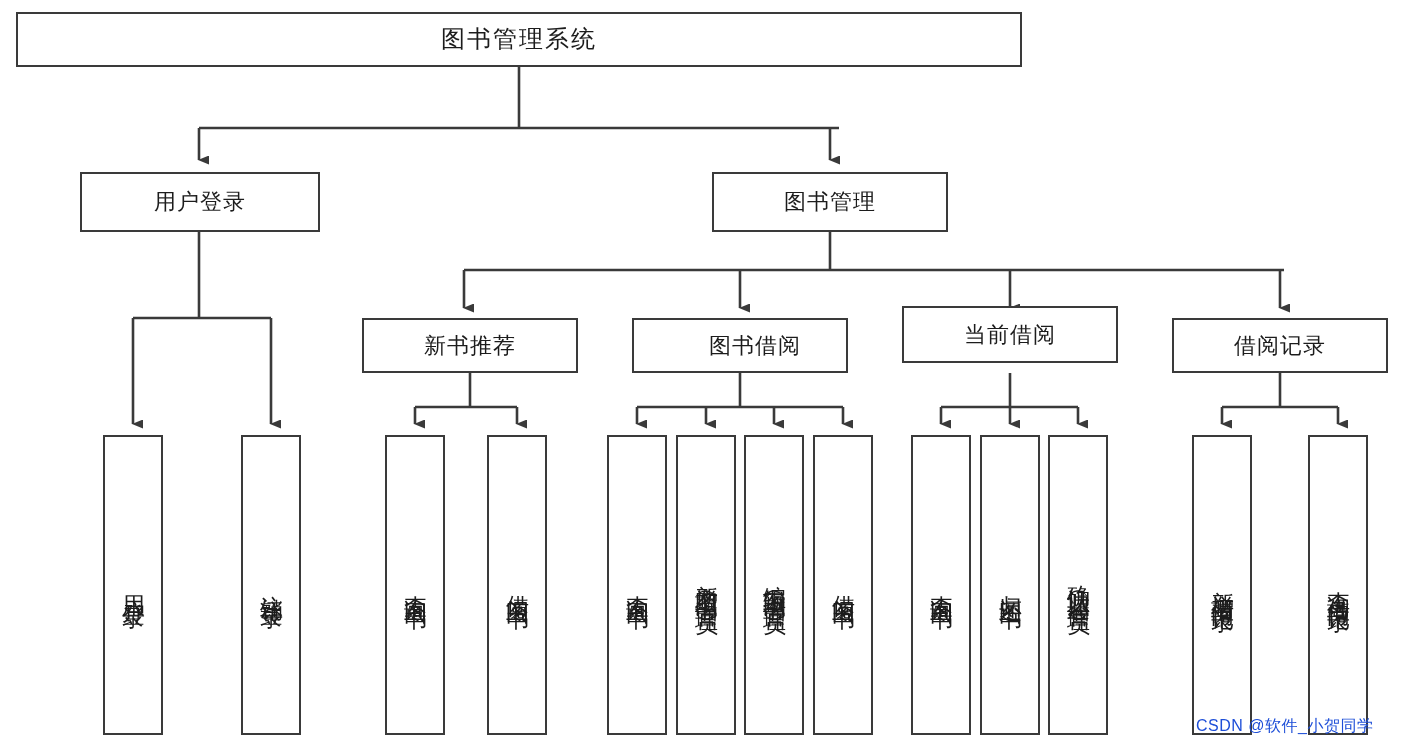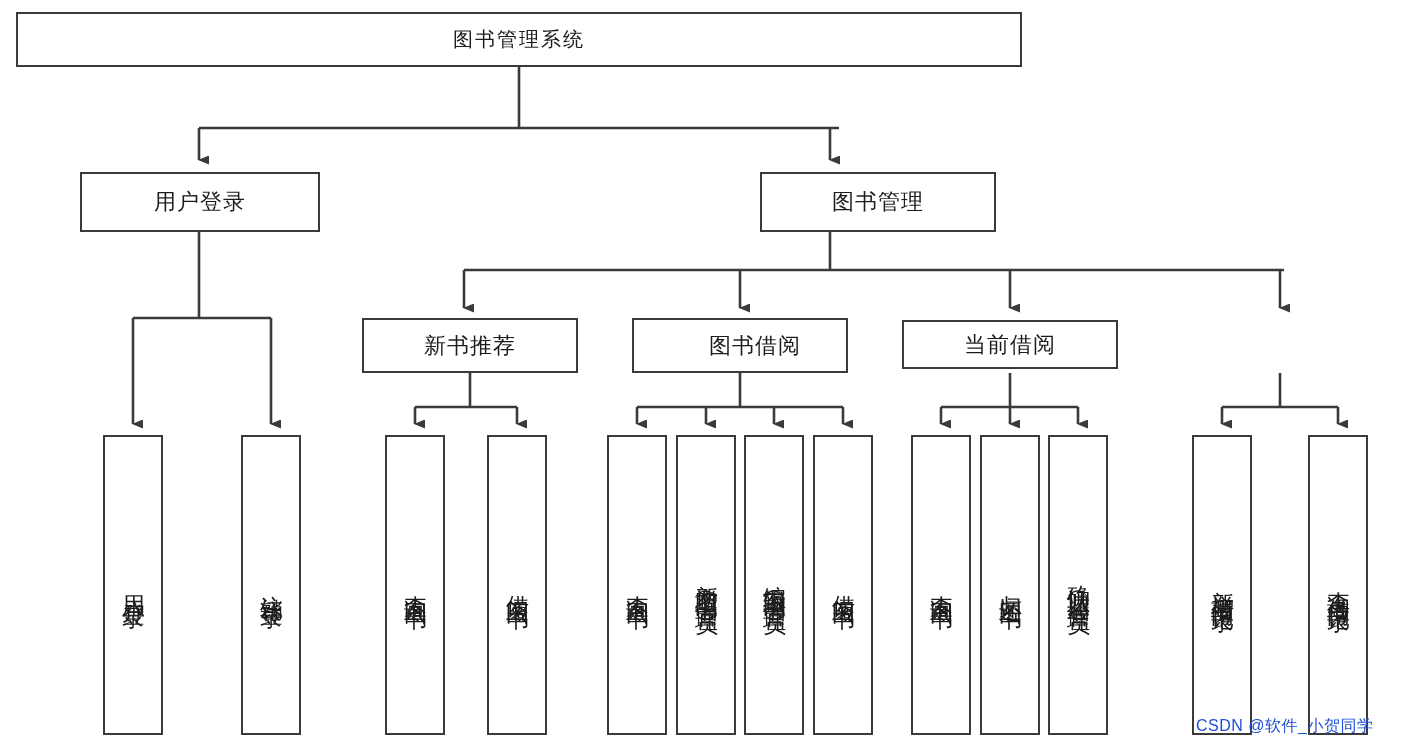--- a/index.html
+++ b/index.html
@@ -34,21 +34,21 @@
   }
   .node .label{
     font-size:22px;
     line-height:1.18;
     letter-spacing:1px;
     color:#1c1c1c;
     text-align:center;
     white-space:nowrap;
   }
   
-  .node.root .label{font-size:20px;letter-spacing:2px;}
+  .node.root .label{font-size:24px;letter-spacing:2px;}
   
   .node.leaf{
     align-items:center;
     justify-content:center;
   }
   .node.leaf .label{
     writing-mode:vertical-rl;
     text-orientation:upright;
     font-size:23px;
     line-height:1.30;
@@ -121,32 +121,35 @@
     </g>
   </svg>
 
   <div class="node root" style="left:16px;top:12px;width:1006px;height:55px;">
     <span class="label">图书管理系统</span>
   </div>
 
   <div class="node" style="left:80px;top:172px;width:240px;height:60px;">
     <span class="label">用户登录</span>
   </div>
-  <div class="node" style="left:712px;top:172px;width:236px;height:60px;margin-left:48px;">
+  <div class="node" style="left:712px;top:172px;width:236px;height:60px;">
     <span class="label">图书管理</span>
   </div>
 
   <div class="node" style="left:362px;top:318px;width:216px;height:55px;align-items:center;">
     <span class="label">新书推荐</span>
   </div>
   <div class="node" style="left:632px;top:318px;width:216px;height:55px;padding-left:30px;">
     <span class="label">图书借阅</span>
   </div>
-  <div class="node" style="left:902px;top:320px;width:216px;height:49px;">
+  <div class="node" style="left:902px;top:306px;width:216px;height:57px;">
     <span class="label">当前借阅</span>
+  </div>
+  <div class="node" style="left:1172px;top:318px;width:216px;height:55px;">
+    <span class="label">借阅记录</span>
   </div>
 
   <div class="node leaf" style="left:103px;top:435px;width:60px;height:300px;">
     <span class="label">用户登录</span>
   </div>
   <div class="node leaf" style="left:241px;top:435px;width:60px;height:300px;">
     <span class="label">注销登录</span>
   </div>
 
   <div class="node leaf" style="left:385px;top:435px;width:60px;height:300px;">

